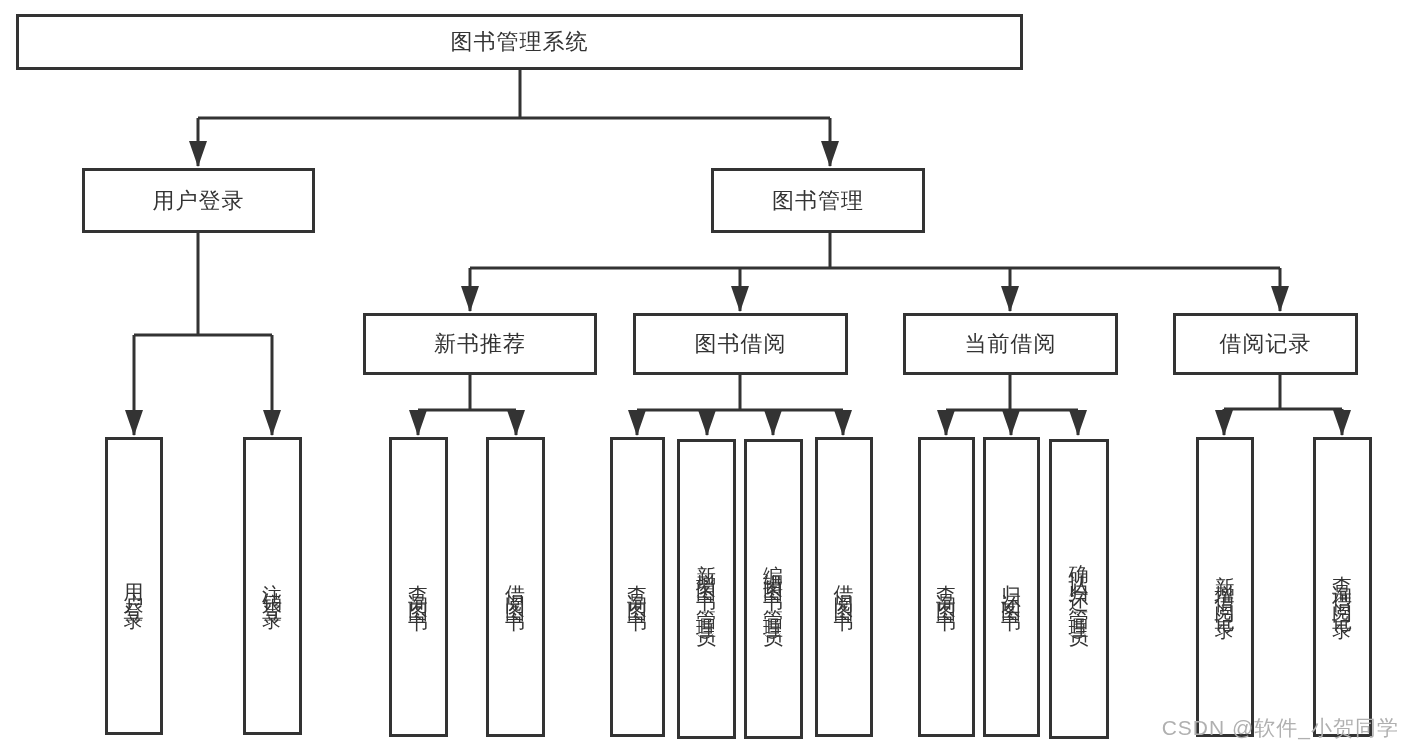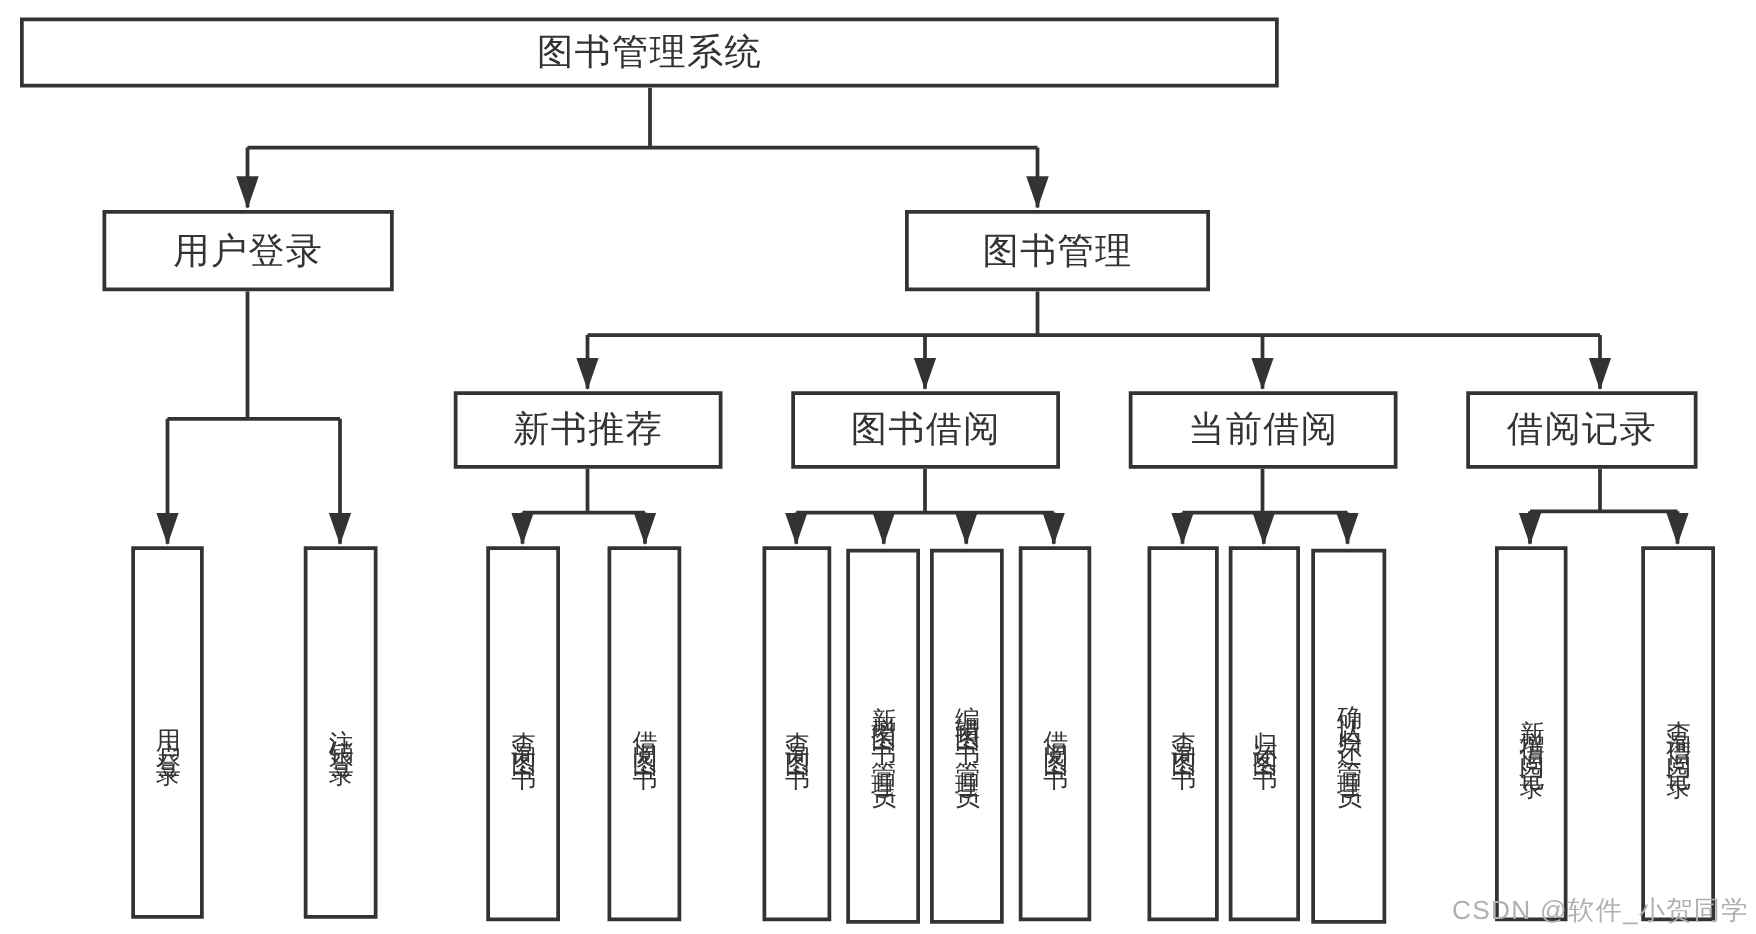--- a/index.html
+++ b/index.html
@@ -32,21 +32,21 @@
   .node {
     position: absolute;
     box-sizing: border-box;
     border: 3px solid var(--line);
     background: #ffffff;
     color: var(--text);
     display: flex;
     align-items: center;
     justify-content: center;
   }
-  .node.h { font-size: 29px; letter-spacing: 1px; }
+  .node.h { font-size: 22px; letter-spacing: 1px; }
   .node.v { font-size: 20px; }
   .vtext {
     writing-mode: vertical-rl;
     text-orientation: mixed;
     letter-spacing: 9px;
     line-height: 1.4;
     white-space: nowrap;
   }
   .watermark {
     position: absolute;
@@ -118,25 +118,25 @@
     </g>
   </svg>
 
   <div class="node h" style="left:16px; top:14px; width:1007px; height:56px;">
     <span>图书管理系统</span>
   </div>
 
   <div class="node h" style="left:82px; top:168px; width:233px; height:65px;">
     <span>用户登录</span>
   </div>
-  <div class="node h" style="left:711px; top:168px; width:244px; height:65px;margin-left:13px;">
+  <div class="node h" style="left:711px; top:168px; width:214px; height:65px;">
     <span>图书管理</span>
   </div>
 
-  <div class="node h" style="left:363px; top:313px; width:215px; height:62px;">
+  <div class="node h" style="left:363px; top:313px; width:234px; height:62px;">
     <span>新书推荐</span>
   </div>
   <div class="node h" style="left:633px; top:313px; width:215px; height:62px;">
     <span>图书借阅</span>
   </div>
   <div class="node h" style="left:903px; top:313px; width:215px; height:62px;">
     <span>当前借阅</span>
   </div>
   <div class="node h" style="left:1173px; top:313px; width:185px; height:62px;">
     <span>借阅记录</span>

